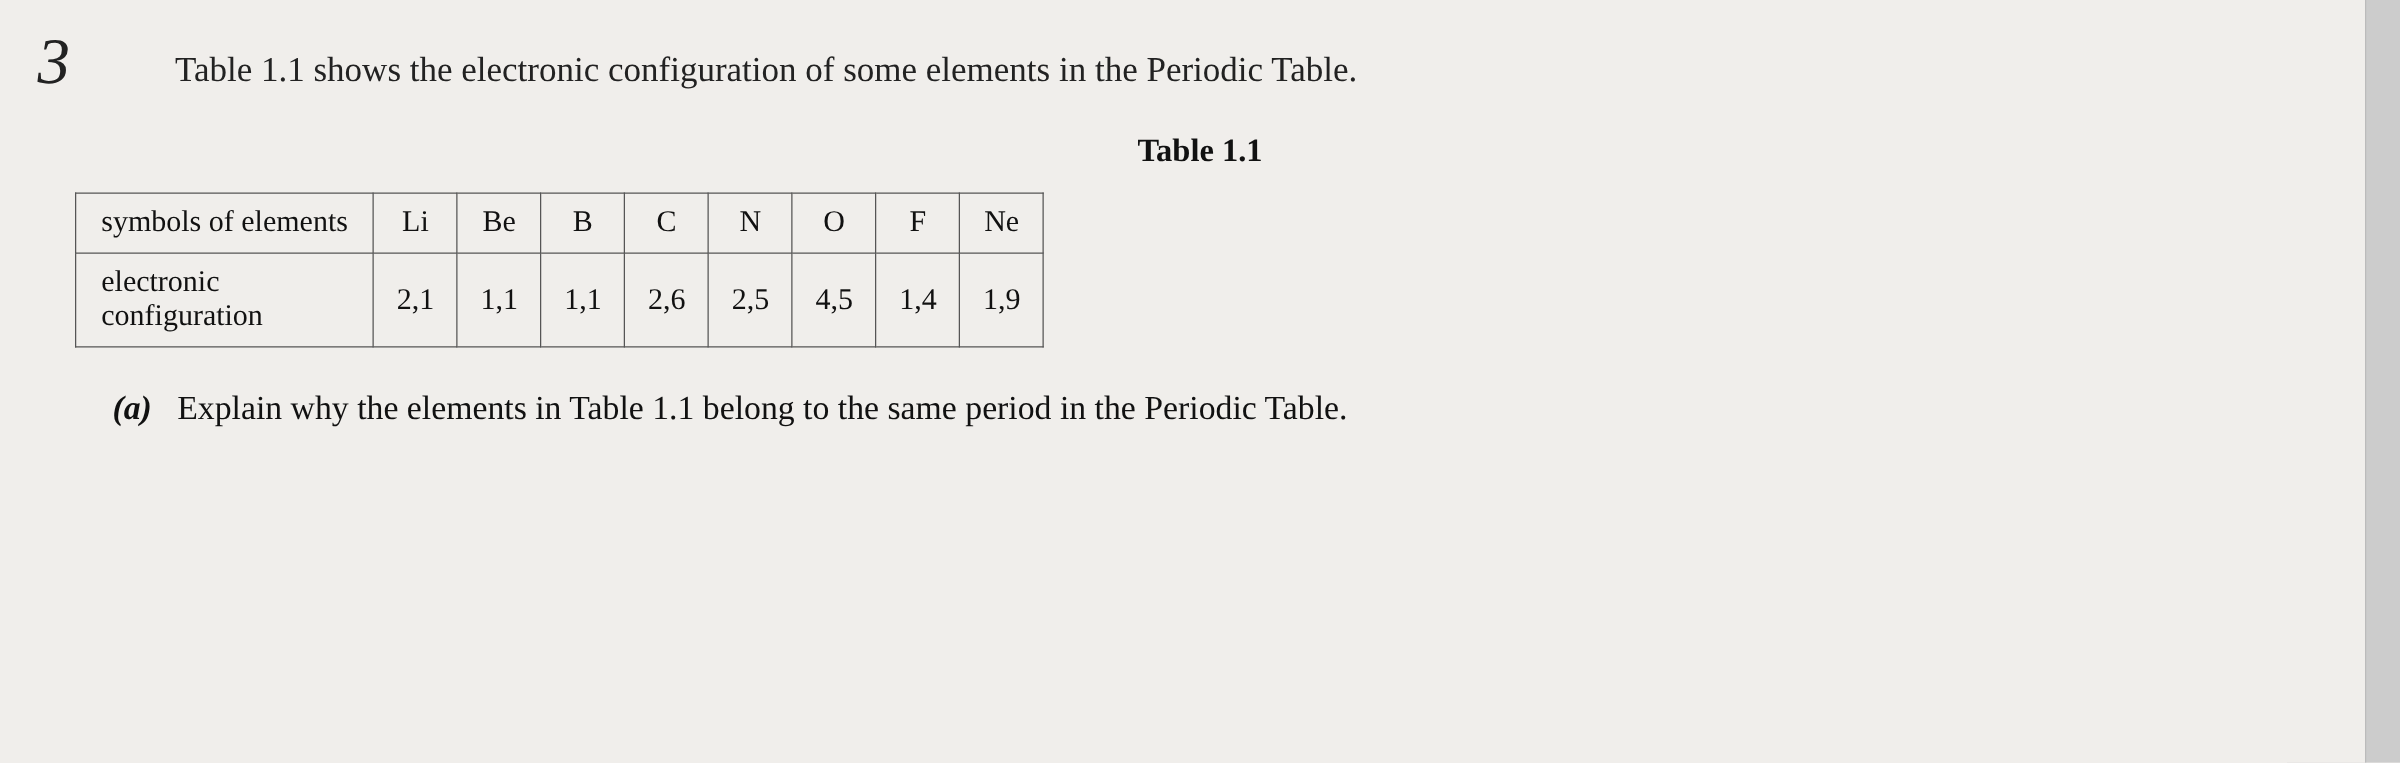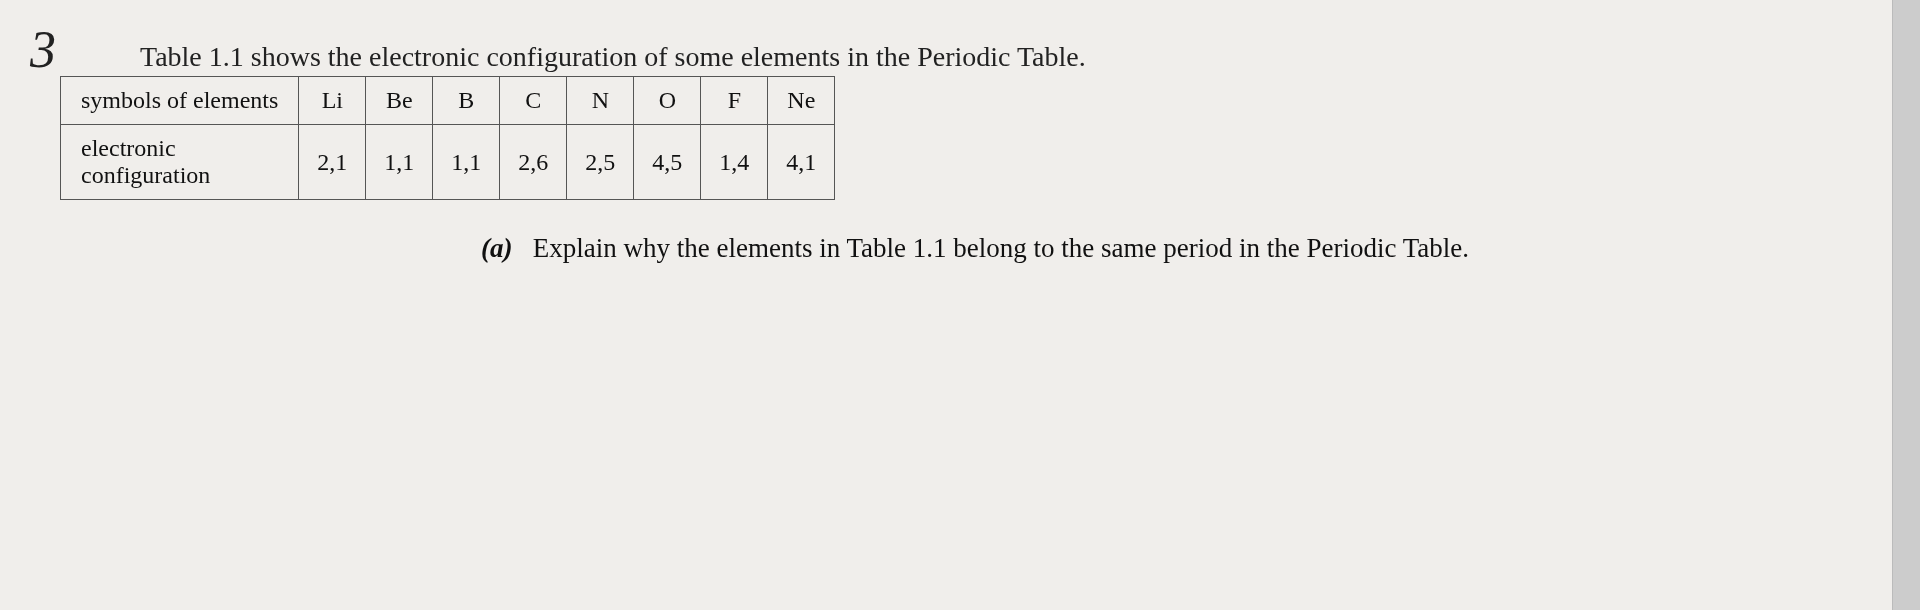--- a/index.html
+++ b/index.html
@@ -78,21 +78,20 @@
       min-width: 220px;
       background-color: transparent;
     }
 
     .part-a {
       font-size: 27px;
       color: #111;
       margin-top: 30px;
       margin-left: 30px;
       line-height: 1.4;
-      text-align: center;
     }
 
     .part-a .part-label {
       font-weight: bold;
       font-style: italic;
     }
 
     .right-bar {
       position: absolute;
       top: 0;
@@ -105,20 +104,21 @@
   </style>
 </head>
 <body>
 
 <div class="page-content">
 
   <div class="question-number">3</div>
 
   <div class="question-text">Table 1.1 shows the electronic configuration of some elements in the Periodic Table.</div>
 
+  <div class="table-title">Table 1.1</div>
 
   <div class="table-wrapper">
     <table class="data-table">
       <tbody>
           <tr>
         <td class="row-header">symbols of elements</td>
         <td>Li</td>
         <td>Be</td>
         <td>B</td>
         <td>C</td>
@@ -132,21 +132,21 @@
           <span>electronic</span><br>
           <span>configuration</span>
         </td>
         <td>2,1</td>
         <td>1,1</td>
         <td>1,1</td>
         <td>2,6</td>
         <td>2,5</td>
         <td>4,5</td>
         <td>1,4</td>
-        <td>4,1</td>
+        <td>1,9</td>
       </tr>
     </tbody>
       </table>
   </div>
 
   <div class="part-a">
     <span class="part-label">(a)</span>
     &nbsp;&nbsp;<span>Explain why the elements in Table 1.1 belong to the same period in the Periodic Table.</span>
   </div>
 

